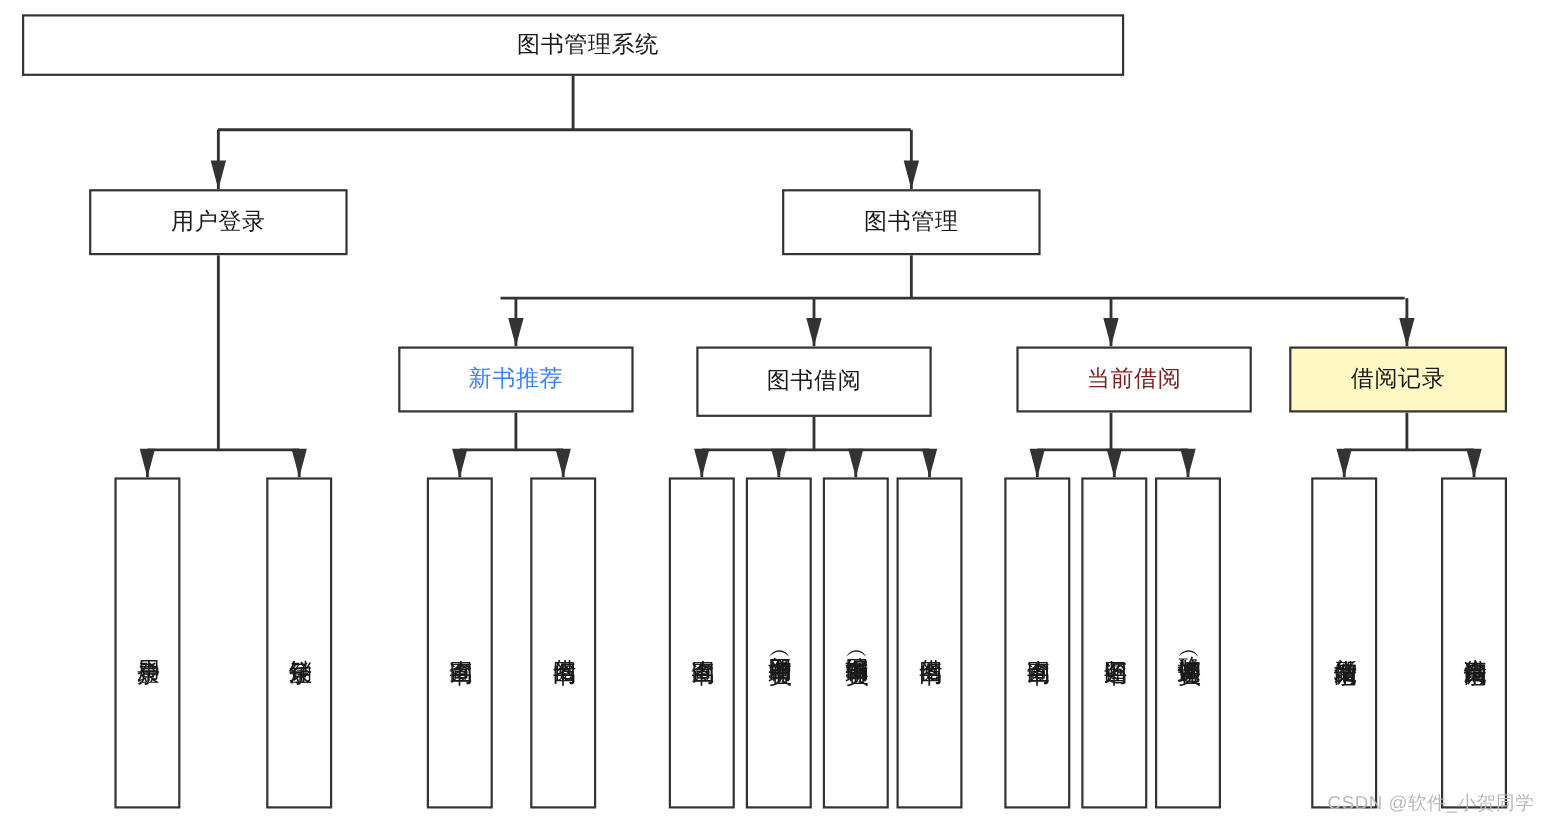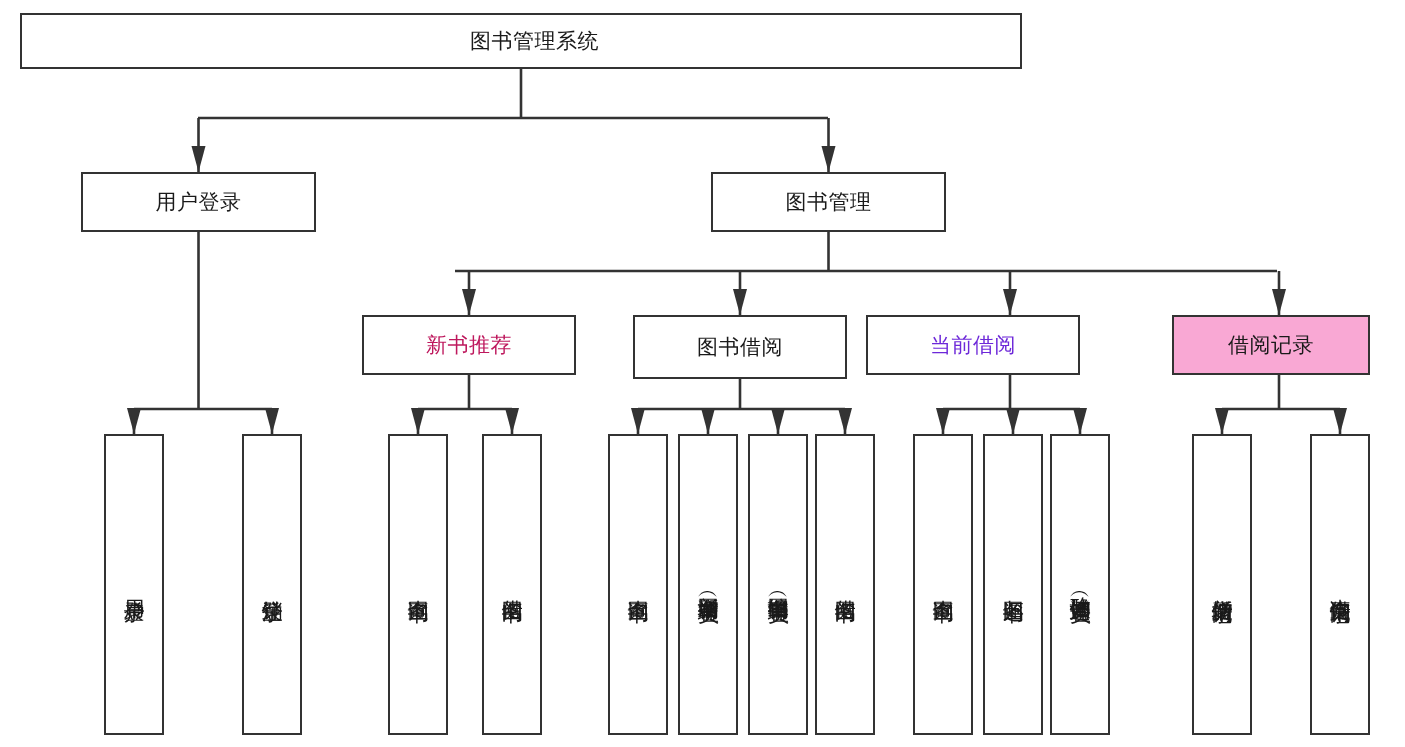--- a/index.html
+++ b/index.html
@@ -126,30 +126,30 @@
   <div id="nodes">
       <div class="node horiz" style="left: 20px; top: 13px; width: 1002px; height: 56px; border-color: rgb(51, 51, 51); background: rgb(255, 255, 255); color: rgb(26, 26, 26); padding-left: 27px;">
         <span>图书管理系统</span>
       </div>
       <div class="node horiz" style="left: 81px; top: 172px; width: 235px; height: 60px; border-color: rgb(51, 51, 51); background: rgb(255, 255, 255); color: rgb(26, 26, 26);">
         <span>用户登录</span>
       </div>
       <div class="node horiz" style="left: 711px; top: 172px; width: 235px; height: 60px; border-color: rgb(51, 51, 51); background: rgb(255, 255, 255); color: rgb(26, 26, 26); align-items: center;">
         <span>图书管理</span>
       </div>
-      <div class="node horiz" style="left: 362px; top: 315px; width: 214px; height: 60px; border-color: rgb(51, 51, 51); background: rgb(255, 255, 255); color: #be185d;">
+      <div class="node horiz" style="left: 362px; top: 315px; width: 214px; height: 60px; border-color: rgb(51, 51, 51); background: rgb(255, 255, 255); color: #3b82f6;">
         <span>新书推荐</span>
       </div>
       <div class="node horiz" style="left: 633px; top: 315px; width: 214px; height: 64px; border-color: rgb(51, 51, 51); background: rgb(255, 255, 255); color: rgb(26, 26, 26);">
         <span>图书借阅</span>
       </div>
-      <div class="node horiz" style="left: 866px; top: 315px; width: 214px; height: 60px; border-color: rgb(51, 51, 51); background: rgb(255, 255, 255); color: #6d28d9;">
+      <div class="node horiz" style="left: 924px; top: 315px; width: 214px; height: 60px; border-color: rgb(51, 51, 51); background: rgb(255, 255, 255); color: #7f1d1d;">
         <span>当前借阅</span>
       </div>
-      <div class="node horiz" style="left: 1172px; top: 315px; width: 198px; height: 60px; border-color: rgb(51, 51, 51); background: #f9a8d4; color: rgb(26, 26, 26);">
+      <div class="node horiz" style="left: 1172px; top: 315px; width: 198px; height: 60px; border-color: rgb(51, 51, 51); background: #fef9c3; color: rgb(26, 26, 26);">
         <span>借阅记录</span>
       </div>
       <div class="node vert" style="left: 104px; top: 434px; width: 60px; height: 301px; border-color: rgb(51, 51, 51); background: rgb(255, 255, 255); color: rgb(26, 26, 26);">
         <span>用户登录</span>
       </div>
       <div class="node vert" style="left: 242px; top: 434px; width: 60px; height: 301px; border-color: rgb(51, 51, 51); background: rgb(255, 255, 255); color: rgb(26, 26, 26);">
         <span>注销登录</span>
       </div>
       <div class="node vert" style="left: 388px; top: 434px; width: 60px; height: 301px; border-color: rgb(51, 51, 51); background: rgb(255, 255, 255); color: rgb(26, 26, 26);">
         <span>查询图书</span>
@@ -178,13 +178,14 @@
       <div class="node vert" style="left: 1050px; top: 434px; width: 60px; height: 301px; border-color: rgb(51, 51, 51); background: rgb(255, 255, 255); color: rgb(26, 26, 26);">
         <span>确认归还（管理员）</span>
       </div>
       <div class="node vert" style="left: 1192px; top: 434px; width: 60px; height: 301px; border-color: rgb(51, 51, 51); background: rgb(255, 255, 255); color: rgb(26, 26, 26);">
         <span>新增借阅记录</span>
       </div>
       <div class="node vert" style="left: 1310px; top: 434px; width: 60px; height: 301px; border-color: rgb(51, 51, 51); background: rgb(255, 255, 255); color: rgb(26, 26, 26);">
         <span>查询借阅记录</span>
       </div>
     </div>
+  <div id="watermark">CSDN @软件_小贺同学</div>
 </div>
 
 </body></html>

